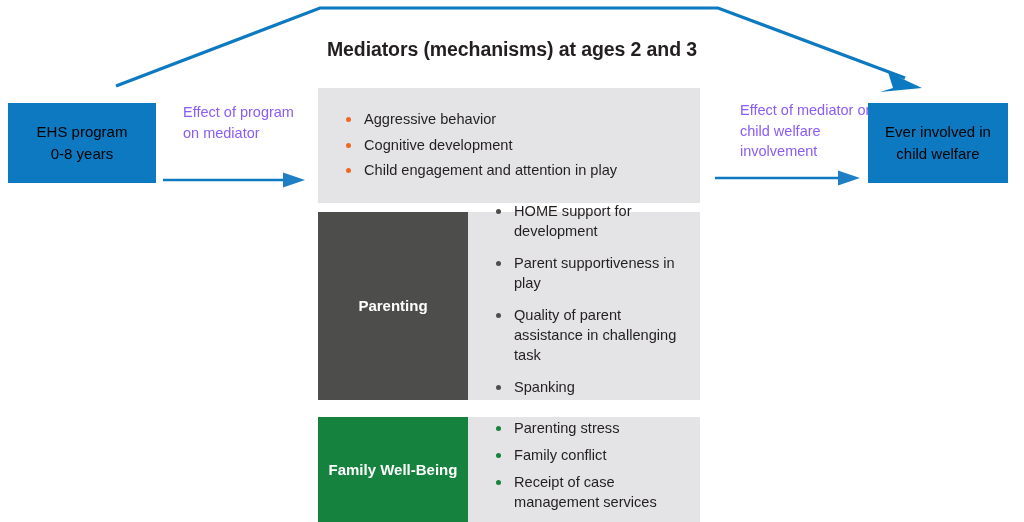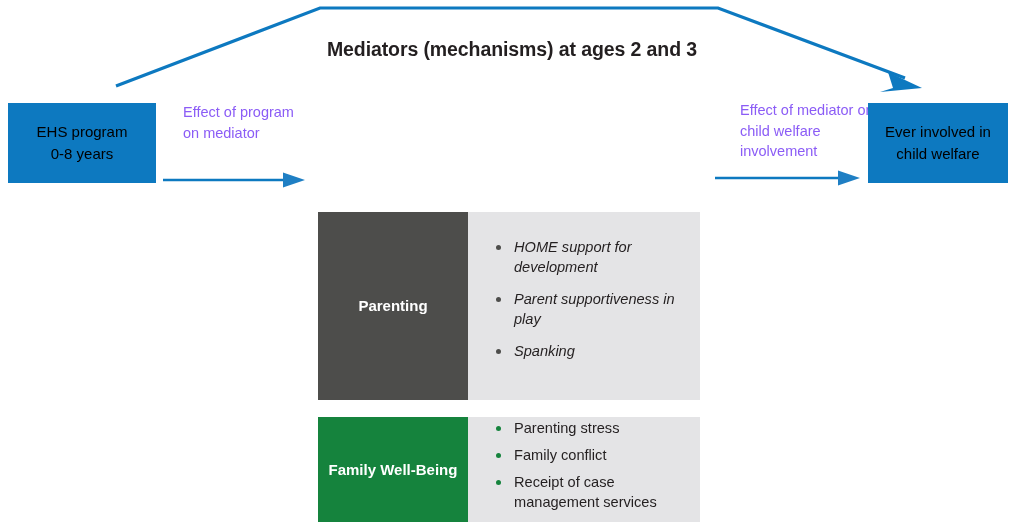--- a/index.html
+++ b/index.html
@@ -127,21 +127,21 @@
 
   .row-items {
     flex: 1 1 auto;
     background: #e4e4e6;
     display: flex;
     flex-direction: column;
     justify-content: center;
     padding: 0 10px 0 14px;
     box-sizing: border-box;
   }
-  #row-parenting .row-items { padding-left: 14px; font-style: italic; }
+  #row-parenting .row-items { padding-left: 14px; }
 
   ul.bullets {
     list-style: none;
     margin: 0;
     padding: 0;
   }
   ul.bullets li {
     position: relative;
     padding-left: 32px;
     font-size: 14.6px;
@@ -193,28 +193,36 @@
     <polygon points="142,8 120,0.5 120,15.5" fill="#1f7fc4"></polygon>
   </svg>
 
   <div id="label-right" class="connector-label">Effect of mediator on child welfare involvement</div>
   <svg id="arrow-right" class="connector-arrow" viewBox="0 0 145 16" width="145" height="16" preserveAspectRatio="none">
     <line x1="0" y1="8" x2="127" y2="8" stroke="#0d79c0" stroke-width="2.6"></line>
     <polygon points="145,8 123,0.5 123,15.5" fill="#1f7fc4"></polygon>
   </svg>
 
   <div id="row-child" class="row">
+    <div class="row-items">
+      <ul class="bullets">
+        <li>Aggressive behavior</li>
+        <li>Cognitive development</li>
+        <li>Child engagement and attention in play</li>
+      </ul>
+    </div>
   </div>
 
   <div id="row-parenting" class="row">
     <div class="row-label">Parenting</div>
     <div class="row-items">
       <ul class="bullets">
         <li>HOME support for development</li>
         <li>Parent supportiveness in play</li>
+        <li>Quality of parent assistance in challenging task</li>
         <li>Spanking</li>
       </ul>
     </div>
   </div>
 
   <div id="row-family" class="row">
     <div class="row-label">Family Well-Being</div>
     <div class="row-items">
       <ul class="bullets">
         <li>Parenting stress</li>

